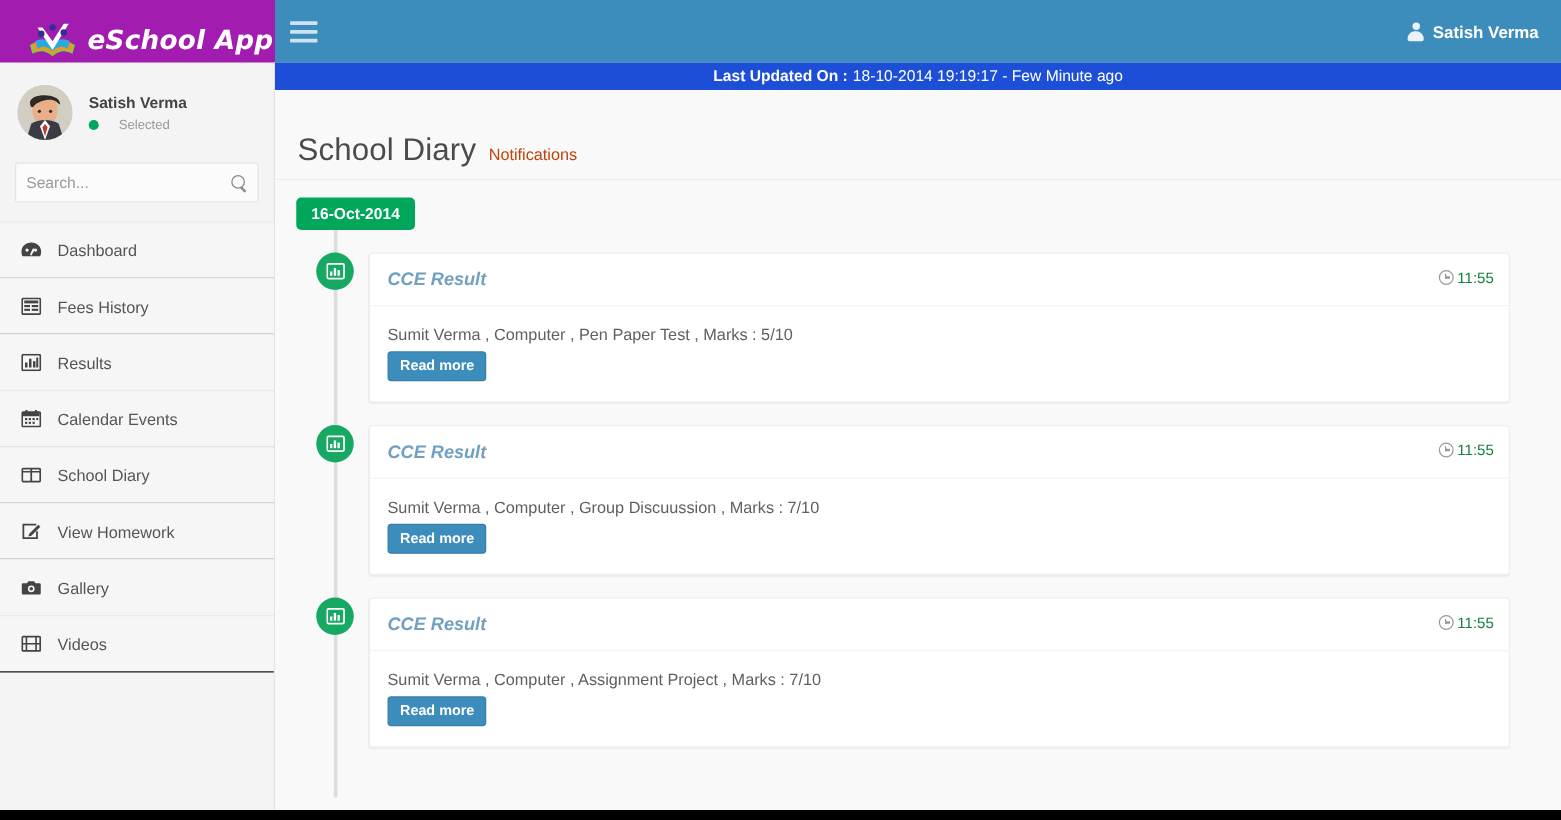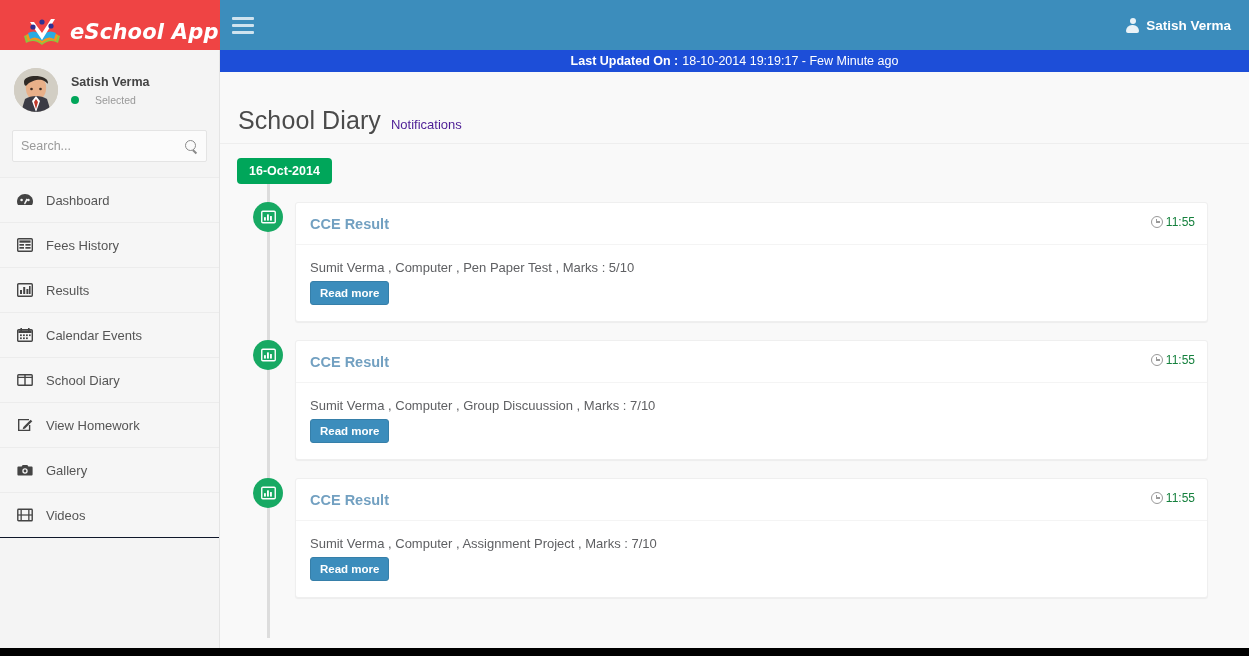--- a/index.html
+++ b/index.html
@@ -6,21 +6,21 @@
   html, body {
     width: 1249px; height: 656px;
     font-family: "Liberation Sans", sans-serif;
     background: #f4f4f4; overflow: hidden;
   }
 
   
   #topbar { position: absolute; top: 0; left: 0; width: 1249px; height: 50px; }
   #logo-area {
     position: absolute; left: 0; top: 0; width: 220px; height: 63px;
-    background: #ef4444; display: flex; align-items: center; padding-left: 22px;
+    background: #a21caf; display: flex; align-items: center; padding-left: 22px;
   }
   #logo-mark { width: 40px; height: 32px; position: relative; flex: none; }
   #logo-text {
     font-size: 21px; font-style: italic; font-weight: bold; color: #ffffff;
     margin-left: 8px; letter-spacing: .2px;
     font-family: "DejaVu Sans", sans-serif;
   }
   #navbar {
     position: absolute; left: 220px; top: 0; width: 1029px; height: 50px;
     background: #3c8dbc; display: flex; align-items: center;
@@ -103,21 +103,21 @@
   
   #content {
     position: absolute; left: 220px; top: 72px; width: 1029px; height: 576px;
     background: #f9f9f9; overflow: hidden;
   }
   #page-header {
     height: 72px; padding: 34px 0 0 18px; display: flex; align-items: baseline;
     border-bottom: 1px solid #eeeeee; background: #f9f9f9;
   }
   #page-title { font-size: 25px; color: #4b4b4b; font-weight: normal; letter-spacing: .1px; }
-  #page-subtitle { font-size: 13px; color: #4c1d95; margin-left: 10px; }
+  #page-subtitle { font-size: 13px; color: #c2410c; margin-left: 10px; }
 
   #timeline { position: relative; padding: 14px 0 0 0; }
   #timeline-line {
     position: absolute; left: 47px; top: 30px; bottom: -40px; width: 3px;
     background: #dddddd;
   }
   .tl-date {
     position: relative; margin-left: 17px; display: inline-block;
     background: #00a65a; color: #ffffff; font-size: 12.5px; font-weight: bold;
     padding: 6px 12px; border-radius: 4px;
@@ -128,21 +128,21 @@
     border-radius: 50%; background: #17a963; display: flex;
     align-items: center; justify-content: center;
   }
   .tl-card {
     background: #ffffff; border: 1px solid #efefef; border-radius: 3px;
     box-shadow: 0 1px 1px rgba(0,0,0,.05);
   }
   .tl-head {
     position: relative; padding: 12px 14px 11px 14px; border-bottom: 1px solid #f4f4f4;
   }
-  .tl-title { font-size: 14.5px; color: #72a0c1; font-weight: bold; }
+  .tl-title { font-size: 14.5px; color: #72a0c1; font-weight: bold; font-style: italic; }
   .tl-time {
     position: absolute; right: 12px; top: 12px; font-size: 12px; color: #15803d;
     display: flex; align-items: center; gap: 3px;
   }
   .clock-glyph {
     width: 12px; height: 12px; border: 1.5px solid #999999; border-radius: 50%;
     position: relative; flex: none; display: inline-block;
   }
   .clock-glyph::before {
     content: ""; position: absolute; left: 4px; top: 1.6px; width: 1.3px; height: 4px; background: #999999;

